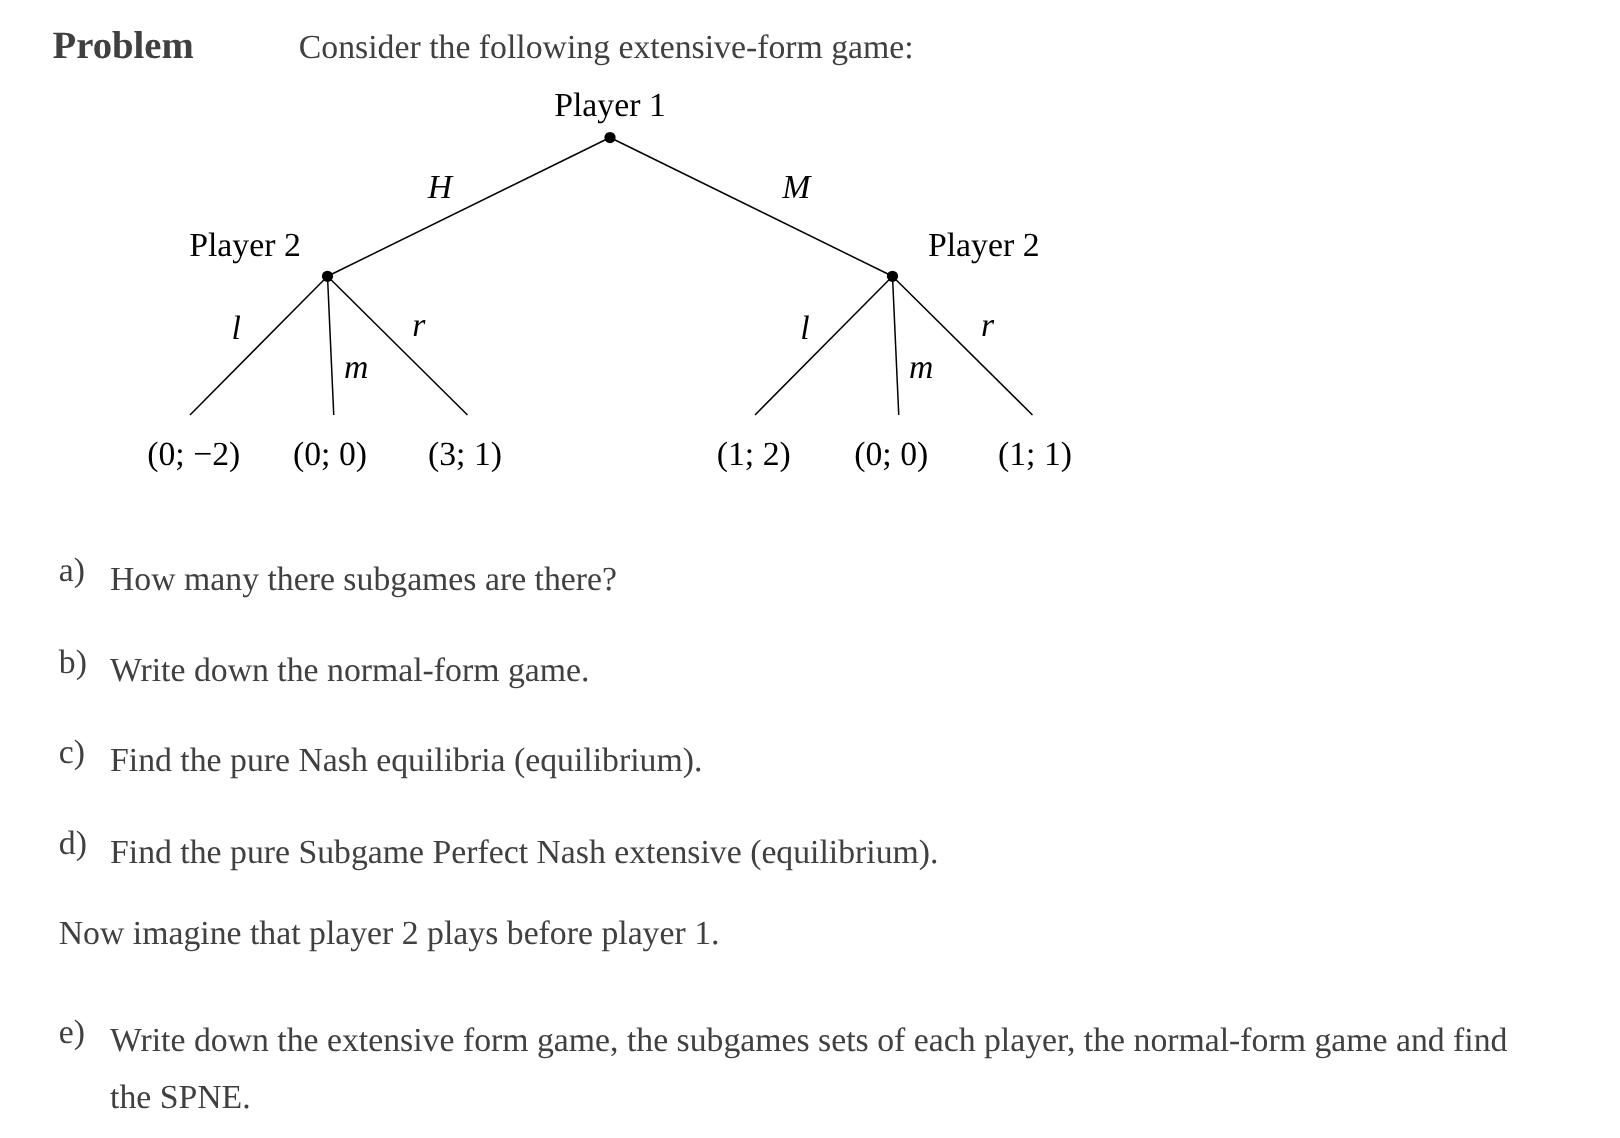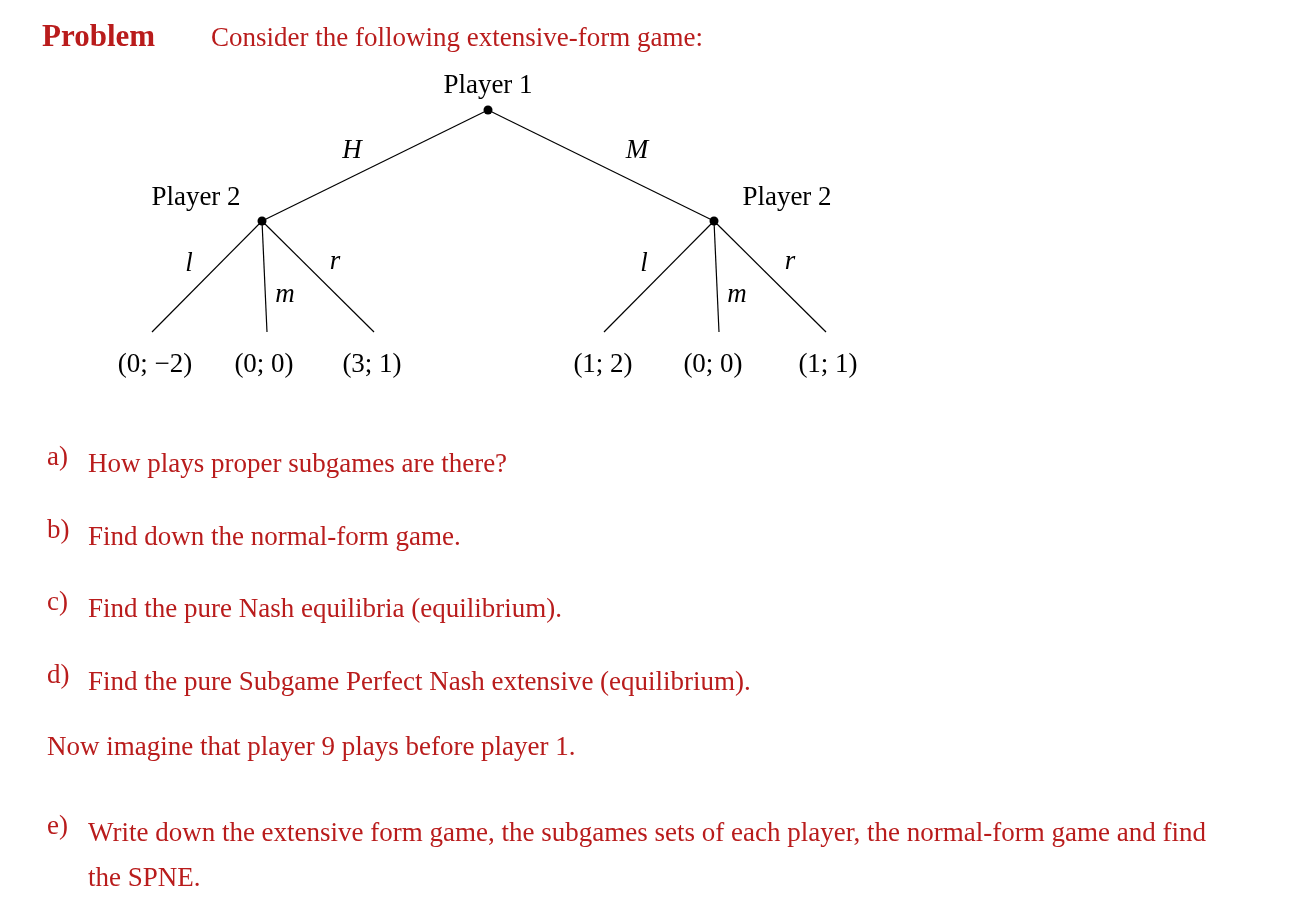--- a/index.html
+++ b/index.html
@@ -5,39 +5,39 @@
   html, body {
     margin: 0;
     padding: 0;
     background: #ffffff;
   }
   .page {
     position: relative;
     width: 1296px;
     height: 910px;
     background: #ffffff;
-    color: #b91c1c;
+    color: #404040;
     font-family: "Liberation Serif", "DejaVu Serif", serif;
     font-size: 27px;
     overflow: hidden;
   }
   .header {
     position: absolute;
     left: 42px;
     top: 18px;
     display: flex;
     align-items: baseline;
     white-space: nowrap;
   }
   .title {
     font-weight: 700;
     font-size: 31px;
   }
   .intro {
-    margin-left: 56px;
+    margin-left: 84px;
     font-size: 27px;
   }
   svg.tree {
     position: absolute;
     left: 0;
     top: 0;
   }
   svg.tree text {
     font-family: "Liberation Serif", "DejaVu Serif", serif;
     font-size: 27px;
@@ -118,38 +118,38 @@
     <text x="264" y="372" text-anchor="middle">(0; 0)</text>
     <text x="372" y="372" text-anchor="middle">(3; 1)</text>
 
     <text x="603" y="372" text-anchor="middle">(1; 2)</text>
     <text x="713" y="372" text-anchor="middle">(0; 0)</text>
     <text x="828" y="372" text-anchor="middle">(1; 1)</text>
   </svg>
 
   <div class="q" style="top:441px">
     <span class="qlabel">a)</span>
-    <span class="qtext">How plays proper subgames are there?</span>
+    <span class="qtext">How many there subgames are there?</span>
   </div>
 
   <div class="q" style="top:514px">
     <span class="qlabel">b)</span>
-    <span class="qtext">Find down the normal-form game.</span>
+    <span class="qtext">Write down the normal-form game.</span>
   </div>
 
   <div class="q" style="top:586px">
     <span class="qlabel">c)</span>
     <span class="qtext">Find the pure Nash equilibria (equilibrium).</span>
   </div>
 
   <div class="q" style="top:659px">
     <span class="qlabel">d)</span>
     <span class="qtext">Find the pure Subgame Perfect Nash extensive (equilibrium).</span>
   </div>
 
-  <div class="note" style="top:731px">Now imagine that player 9 plays before player 1.</div>
+  <div class="note" style="top:731px">Now imagine that player 2 plays before player 1.</div>
 
   <div class="q" style="top:810px">
     <span class="qlabel">e)</span>
     <span class="qtext">Write down the extensive form game, the subgames sets of each player, the normal-form game and find the SPNE.</span>
   </div>
 
 </div>
 
 </body></html>

